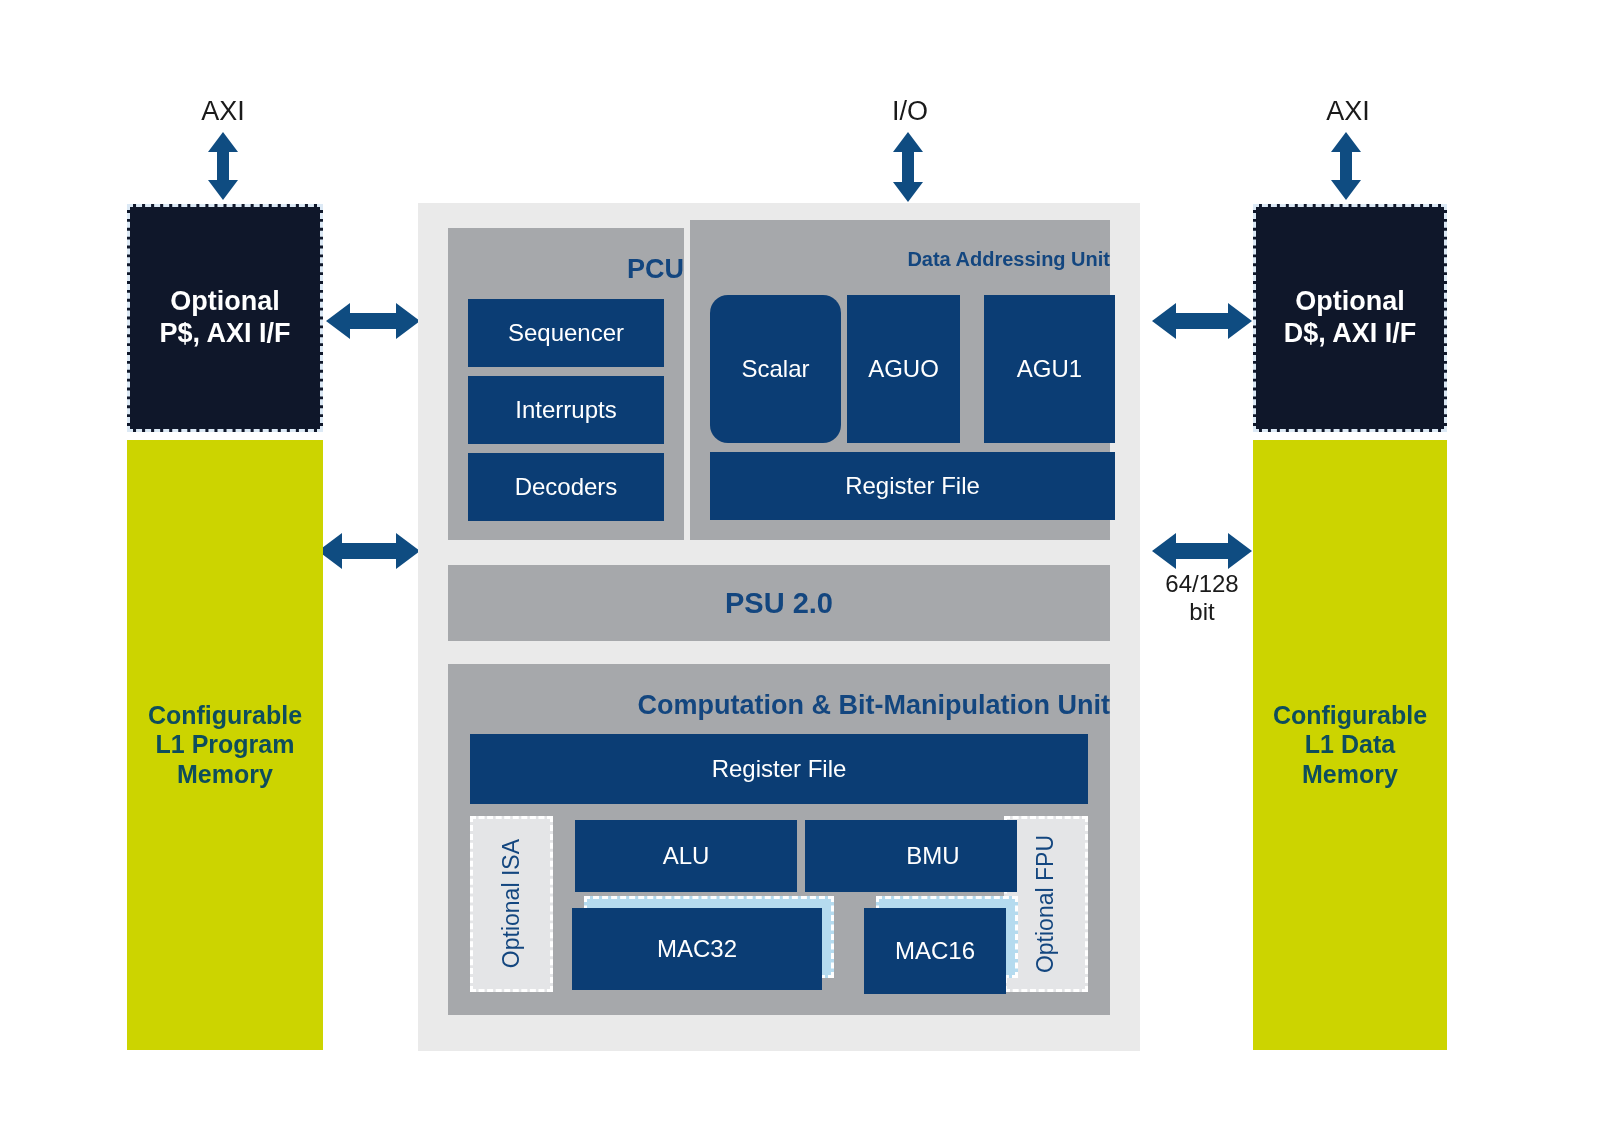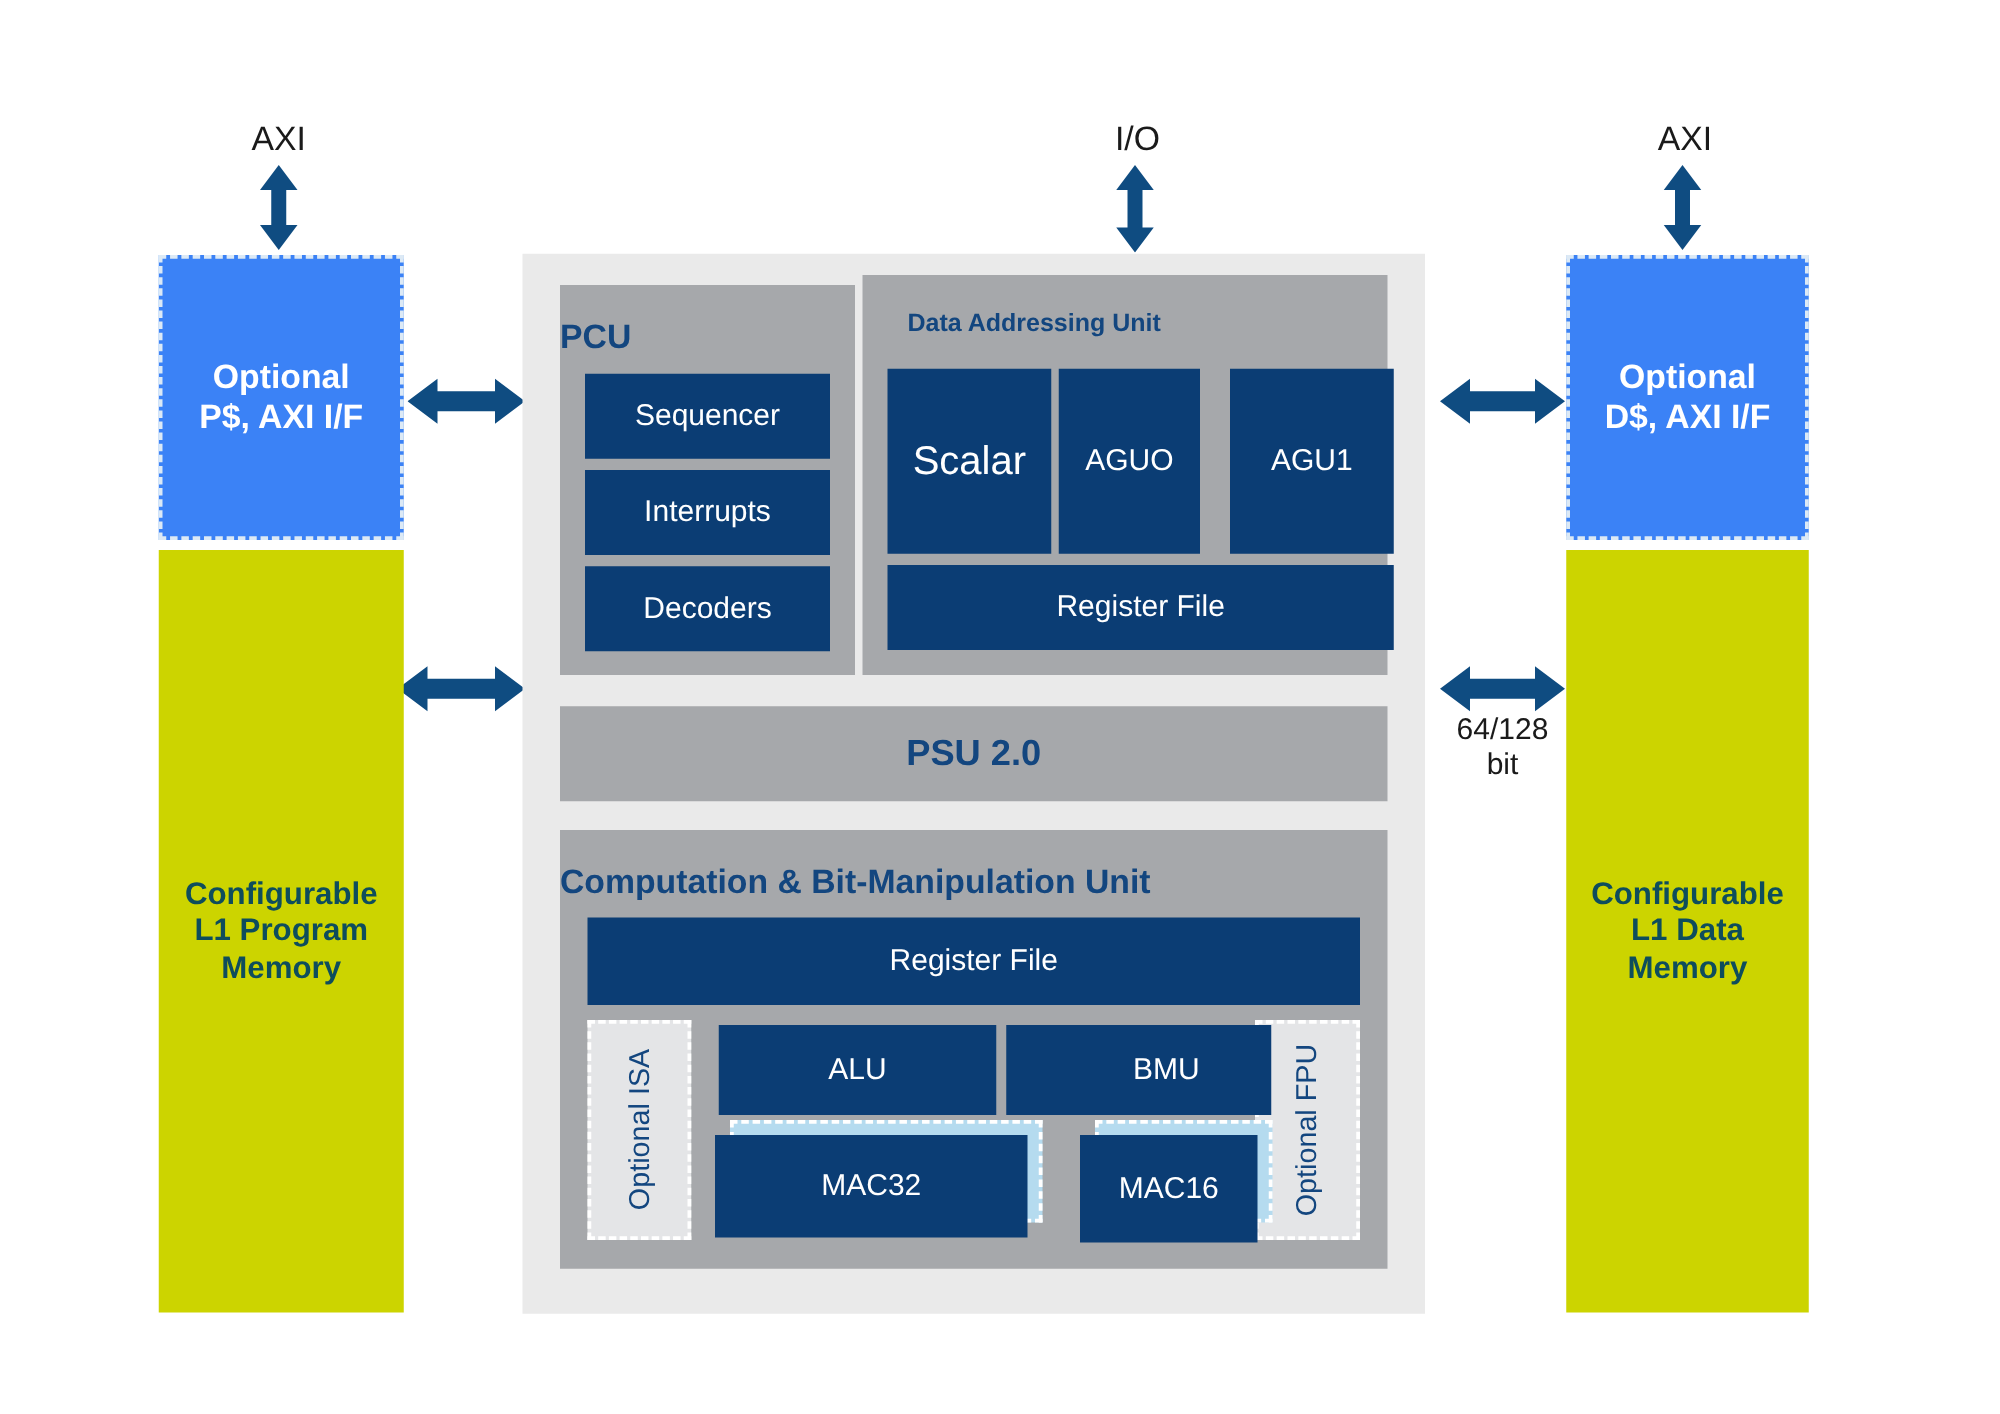--- a/index.html
+++ b/index.html
@@ -28,21 +28,21 @@
     justify-content: center;
     text-align: center;
     line-height: 1.18;
   }
 
   .navy {
     background: #0b3d74;
     color: #ffffff;
   }
   .navy-dashed {
-    background: #3b82f6;
+    background: #0f172a;
     color: #ffffff;
     border: 3px dashed #dce9f5;
     justify-content: center;
   }
   .yellow {
     background: #ccd400;
     color: #0e4d5c;
   }
   .gray-mid {
     background: #a6a8ab;
@@ -67,21 +67,21 @@
     text-align: center;
     line-height: 1.15;
   }
 
   .unit-title {
     position: absolute;
     left: 0;
     right: 0;
     color: #13467f;
     font-weight: bold;
-    text-align: left;
+    text-align: right;
   }
 
   .vert-text {
     writing-mode: vertical-rl;
     transform: rotate(180deg);
     white-space: nowrap;
     font-weight: normal;
   }
 
   .arrow {
@@ -189,21 +189,21 @@
         <span>Interrupts</span>
       </div>
       <div class="box navy" style="left:20px; top:225px; width:196px; height:68px; font-size:24px;align-items:center;">
         <span>Decoders</span>
       </div>
     </div>
 
     <div class="box gray-mid" style="left:272px; top:17px; width:420px; height:320px; display:block;">
       <div class="unit-title" style="top:28px; font-size:20px;padding-left:36px;">Data Addressing Unit</div>
 
-      <div class="box navy" style="left:20px; top:75px; width:131px; height:148px; font-size:32px;">
+      <div class="box navy" style="left:20px; top:75px; width:131px; height:148px; font-size:24px;border-radius:18px;">
         <span>Scalar</span>
       </div>
       <div class="box navy" style="left:157px; top:75px; width:113px; height:148px; font-size:24px;">
         <span>AGUO</span>
       </div>
       <div class="box navy" style="left:294px; top:75px; width:131px; height:148px; font-size:24px;">
         <span>AGU1</span>
       </div>
       <div class="box navy" style="left:20px; top:232px; width:405px; height:68px; font-size:24px;">
         <span>Register File</span>

